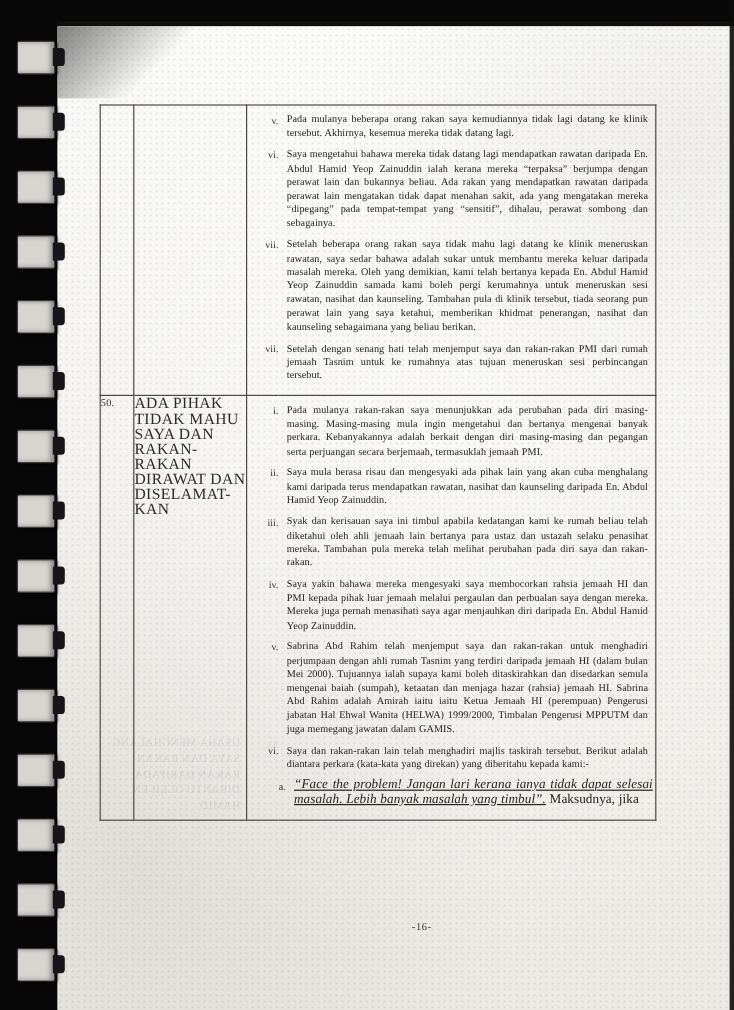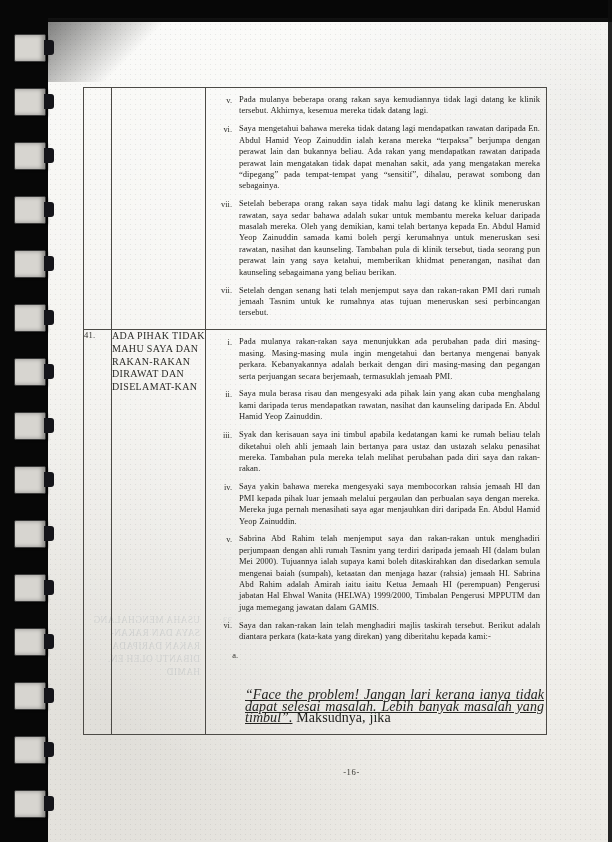--- a/index.html
+++ b/index.html
@@ -67,21 +67,21 @@
   }
   col.c-num{width:28px;}
   col.c-head{width:94px;}
   col.c-rom{width:26px;}
   col.c-body{width:315px;}
 
   .numcell{
     font-size:8.6px;color:#30302c;padding:3px 0 0 3px;letter-spacing:.2px;
   }
   .headcell{
-    font-size:10px;color:#2b2b28;padding:3px 3px 6px 6px;
+    font-size:13px;color:#2b2b28;padding:3px 3px 6px 6px;
     line-height:12.6px;letter-spacing:.35px;
   }
   .bodycell{padding:0;}
 
   
   ul.items{list-style:none;margin:0;padding:0;}
   li.item{display:flex;margin:0 0 6.5px 0;}
   li.item:first-child{margin-top:4px;}
   .rom{
     flex:0 0 26px;text-align:right;padding-right:7px;
@@ -90,21 +90,21 @@
   .ptxt{
     flex:1 1 auto;
     font-size:8.5px;line-height:11.4px;color:#232320;
     text-align:justify;
     padding-right:6px;
     letter-spacing:.05px;
     word-spacing:.3px;
   }
   .sub{display:flex;margin:5px 0 0 0;padding-left:16px;}
   .sub .rom{flex:0 0 16px;}
-  .sub .ptxt{font-style:italic;font-size:14px;line-height:11.6px;padding-right:2px;margin-top:40px;}
+  .sub .ptxt{font-style:italic;font-size:11px;line-height:11.6px;padding-right:2px;}
   .sub .ptxt .plain{font-style:normal;}
   .sub .ptxt .ul{text-decoration:underline;}
 
   
   .bodycell .inner{padding:2px 0 4px 0;}
 
   
   #bleed{
     position:absolute;left:36px;top:592px;width:150px;
     opacity:.16;color:#5b6b7a;
@@ -176,21 +176,21 @@
                 <li class="item">
                   <span class="rom">vii.</span>
                   <span class="ptxt">Setelah dengan senang hati telah menjemput saya dan rakan-rakan PMI dari rumah jemaah Tasnim untuk ke rumahnya atas tujuan meneruskan sesi perbincangan tersebut.</span>
                 </li>
               </ul>
             </div>
           </td>
         </tr>
 
         <tr>
-          <td class="numcell">41.</td>
+          <td class="numcell">50.</td>
           <td class="headcell">ADA PIHAK TIDAK MAHU SAYA DAN RAKAN-RAKAN DIRAWAT DAN DISELAMAT-KAN</td>
           <td class="bodycell" colspan="2">
             <div class="inner">
               <ul class="items">
                 <li class="item">
                   <span class="rom">i.</span>
                   <span class="ptxt">Pada mulanya rakan-rakan saya menunjukkan ada perubahan pada diri masing-masing. Masing-masing mula ingin mengetahui dan bertanya mengenai banyak perkara. Kebanyakannya adalah berkait dengan diri masing-masing dan pegangan serta perjuangan secara berjemaah, termasuklah jemaah PMI.</span>
                 </li>
                 <li class="item">
                   <span class="rom">ii.</span>

